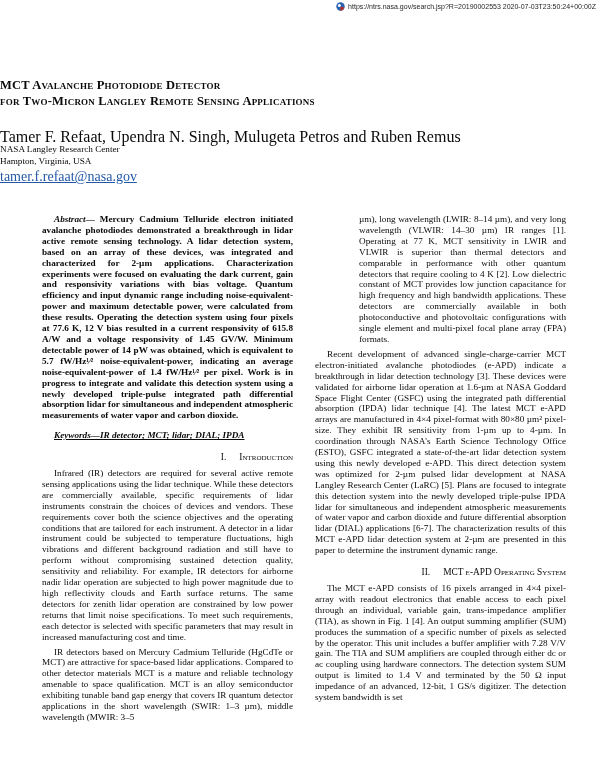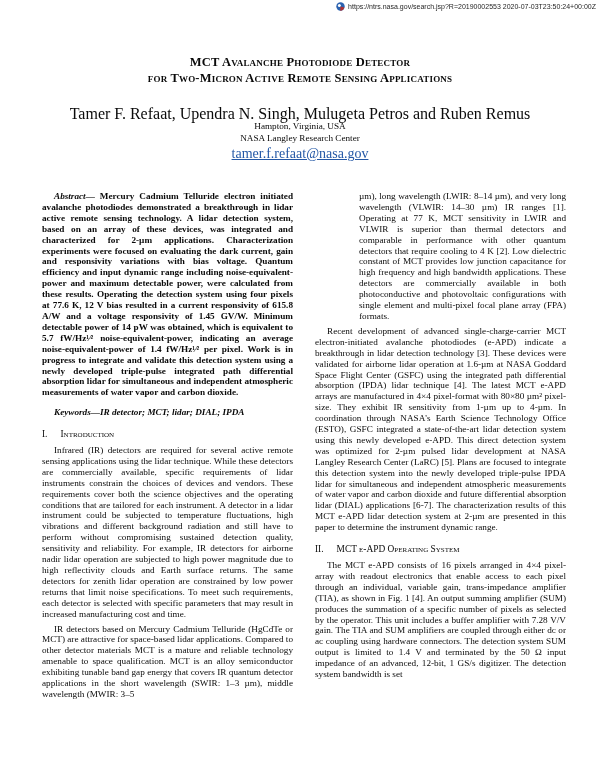--- a/index.html
+++ b/index.html
@@ -11,21 +11,21 @@
   
   .stamp{
     position:absolute;top:2px;right:4px;
     display:flex;align-items:center;gap:3px;
     font-family:"Liberation Sans","DejaVu Sans",sans-serif;
     font-size:7px;color:#1f1f1f;white-space:nowrap;
   }
   .stamp-link{color:#1f1f1f;text-decoration:none;cursor:pointer;}
   .stamp-icon{display:inline-block;width:9px;height:9px;line-height:0;}
   
-  .titleblock{padding-top:55px;text-align:center;}
+  .titleblock{padding-top:78px;text-align:left;}
   .title{
     font-size:12.5px;font-weight:bold;font-variant:small-caps;
     line-height:15.5px;letter-spacing:0.2px;
   }
   .authors{margin-top:22px;font-size:16px;line-height:12px;}
   .affil{font-size:9.2px;line-height:12px;}
   .email{
     display:inline-block;font-size:14px;line-height:12px;
     color:#2458a6;text-decoration:underline;cursor:pointer;
   }
@@ -34,23 +34,23 @@
     display:flex;gap:22px;
     padding:29px 34px 0 42px;
     text-align:justify;
     font-size:9.2px;line-height:10.9px;
   }
   .col{flex:1;min-width:0;}
   .col p{margin:0 0 4px;text-indent:12px;}
   .col p.cont{text-indent:0;margin-left:44px;}
   .abstract{font-weight:bold;}
   .abstract-label{font-style:italic;}
-  .keywords{font-weight:bold;font-style:italic;margin-top:9px !important;}
+  .keywords{font-weight:bold;font-style:italic;margin-top:9px !important;text-decoration:underline;}
   h3.section{
-    margin:11px 0 5px;text-align:left;
+    margin:11px 0 5px;text-align:right;
     font-size:9.4px;font-weight:normal;
   }
   .sec-num{margin-right:13px;}
   .sc{font-variant:small-caps;}
 </style>
 </head>
 <body>
 
 <div class="page">
 
@@ -61,25 +61,25 @@
         <circle cx="3.4" cy="3.6" r="1.5" fill="#ffffff"></circle>
         <path d="M4.5 4.5 L8.4 5.6 A4.2 4.2 0 0 1 4.2 8.7 Z" fill="#b23232"></path>
       </svg>
     </span>
     <span class="stamp-link">https://ntrs.nasa.gov/search.jsp?R=20190002553 2020-07-03T23:50:24+00:00Z</span>
   </div>
 
   <div class="titleblock">
     <div class="title">
       <div>MCT Avalanche Photodiode Detector</div>
-      <div>for Two-Micron Active Remote Sensing Applications</div>
+      <div>for Two-Micron Langley Remote Sensing Applications</div>
     </div>
     <div class="authors">Tamer F. Refaat, Upendra N. Singh, Mulugeta Petros and Ruben Remus</div>
+    <div class="affil">NASA Langley Research Center</div>
     <div class="affil">Hampton, Virginia, USA</div>
-    <div class="affil">NASA Langley Research Center</div>
     <span class="email">tamer.f.refaat@nasa.gov</span>
   </div>
 
   <div class="columns">
 
     <div class="col">
       <p class="abstract"><span class="abstract-label">Abstract—</span> <span>Mercury Cadmium Telluride electron initiated avalanche photodiodes demonstrated a breakthrough in lidar active remote sensing technology. A lidar detection system, based on an array of these devices, was integrated and characterized for 2-µm applications. Characterization experiments were focused on evaluating the dark current, gain and responsivity variations with bias voltage. Quantum efficiency and input dynamic range including noise-equivalent-power and maximum detectable power, were calculated from these results. Operating the detection system using four pixels at 77.6 K, 12 V bias resulted in a current responsivity of 615.8 A/W and a voltage responsivity of 1.45 GV/W. Minimum detectable power of 14 pW was obtained, which is equivalent to 5.7 fW/Hz¹⁄² noise-equivalent-power, indicating an average noise-equivalent-power of 1.4 fW/Hz¹⁄² per pixel. Work is in progress to integrate and validate this detection system using a newly developed triple-pulse integrated path differential absorption lidar for simultaneous and independent atmospheric measurements of water vapor and carbon dioxide.</span></p>
       <p class="keywords">Keywords—IR detector; MCT; lidar; DIAL; IPDA</p>
       <h3 class="section"><span class="sec-num">I.</span><span class="sc">Introduction</span></h3>
       <p>Infrared (IR) detectors are required for several active remote sensing applications using the lidar technique. While these detectors are commercially available, specific requirements of lidar instruments constrain the choices of devices and vendors. These requirements cover both the science objectives and the operating conditions that are tailored for each instrument. A detector in a lidar instrument could be subjected to temperature fluctuations, high vibrations and different background radiation and still have to perform without compromising sustained detection quality, sensitivity and reliability. For example, IR detectors for airborne nadir lidar operation are subjected to high power magnitude due to high reflectivity clouds and Earth surface returns. The same detectors for zenith lidar operation are constrained by low power returns that limit noise specifications. To meet such requirements, each detector is selected with specific parameters that may result in increased manufacturing cost and time.</p>

